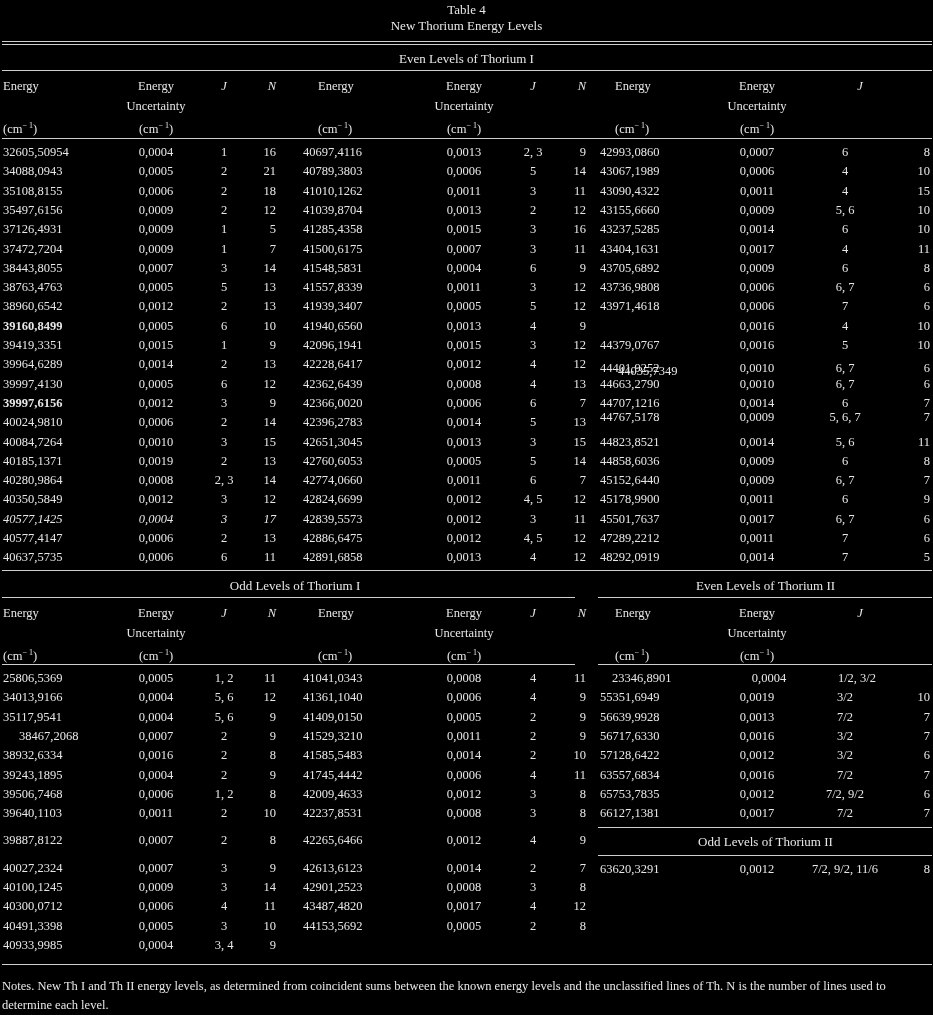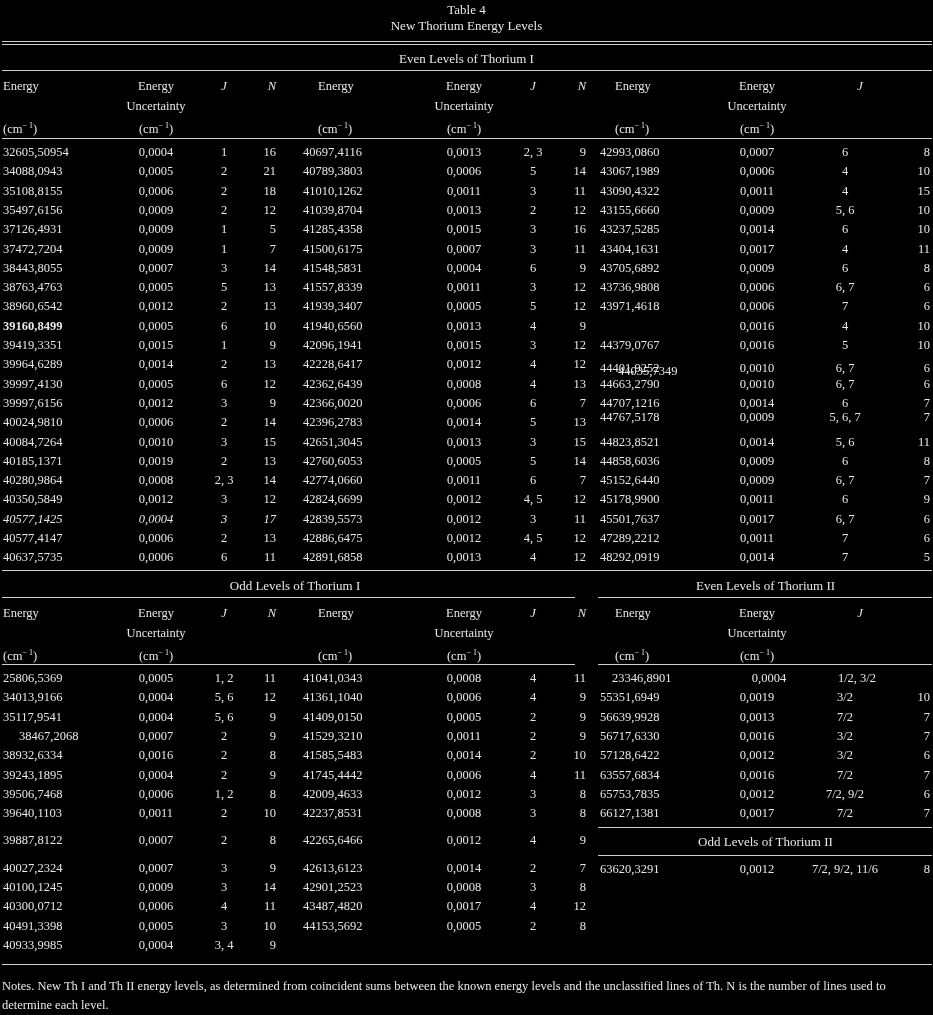--- a/index.html
+++ b/index.html
@@ -132,21 +132,21 @@
         <span class="cell c" style="left:171px;width:100px;">2</span>
         <span class="cell r" style="left:243px;width:30px;">13</span>
       </div>
       <div class="row" style="left:3px;top:374.60000000000014px;width:275px;">
         <span class="cell" style="left:0;">39997,4130</span>
         <span class="cell c" style="left:103px;width:100px;">0,0005</span>
         <span class="cell c" style="left:171px;width:100px;">6</span>
         <span class="cell r" style="left:243px;width:30px;">12</span>
       </div>
       <div class="row" style="left:3px;top:393.90000000000015px;width:275px;">
-        <span class="cell" style="left:0;">39997,6156</span>
+        <span class="cell" style="left:0;font-weight:bold;">39997,6156</span>
         <span class="cell c" style="left:103px;width:100px;">0,0012</span>
         <span class="cell c" style="left:171px;width:100px;">3</span>
         <span class="cell r" style="left:243px;width:30px;">9</span>
       </div>
       <div class="row" style="left:3px;top:413.20000000000016px;width:275px;">
         <span class="cell" style="left:0;">40024,9810</span>
         <span class="cell c" style="left:103px;width:100px;">0,0006</span>
         <span class="cell c" style="left:171px;width:100px;">2</span>
         <span class="cell r" style="left:243px;width:30px;">14</span>
       </div>

